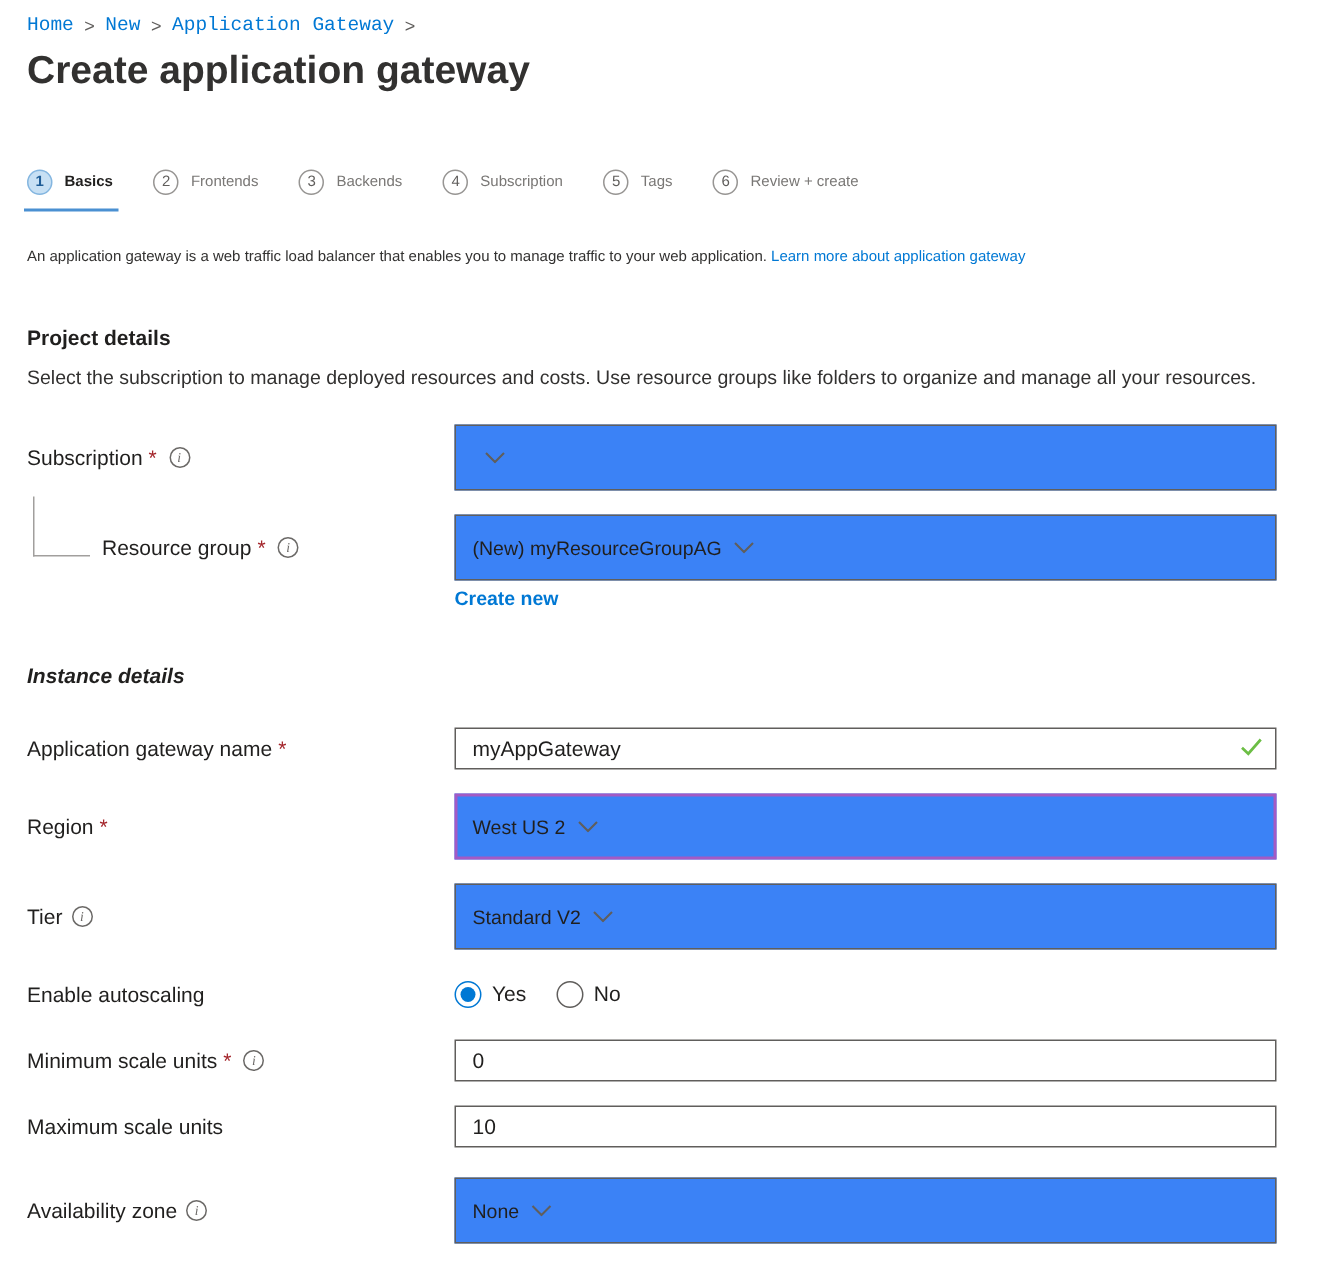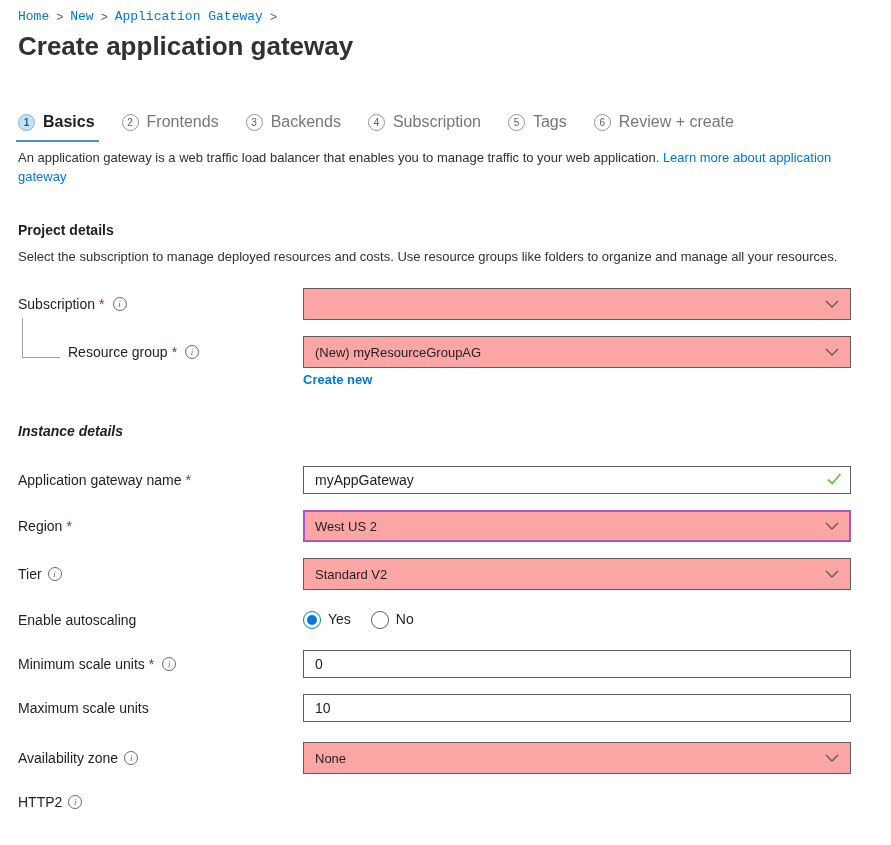--- a/index.html
+++ b/index.html
@@ -20,48 +20,48 @@
   .page-title { margin-top:7px; font-size:26px; font-weight:600; color:#323130; }
 
   
   .tabs { display:flex; gap:27px; margin-top:51px; padding-bottom:9px; }
   .tab { display:flex; align-items:center; gap:8px; position:relative; cursor:pointer; }
   .tab-circle {
     width:17px; height:17px; border-radius:50%; flex:0 0 17px;
     display:flex; align-items:center; justify-content:center;
     font-size:10px; background:#fff; border:1px solid #979593; color:#605e5c;
   }
-  .tab-label { font-size:16px; color:#797775; }
+  .tab-label { font-size:10px; color:#797775; }
   .tab.active .tab-circle { background:#c7e0f4; border:1px solid #84b6e0; color:#1f5d97; font-weight:700; }
   .tab.active .tab-label { color:#201f1e; font-weight:700; }
   .tab.active::after {
     content:""; position:absolute; left:-2px; right:-4px; bottom:-11px; height:2px; background:#4a90d2;
   }
 
   
-  .intro { margin-top:8px; font-size:13px; line-height:19px; max-width:851px; }
+  .intro { margin-top:23px; font-size:10px; line-height:19px; max-width:851px; }
   .intro a, .link { color:#0078d4; text-decoration:none; cursor:pointer; }
 
   .section-heading { margin-top:36px; font-size:14px; font-weight:600; color:#201f1e; }
   .section-desc { margin-top:9px; font-size:13px; line-height:19px; max-width:824px; }
 
   
   .form { margin-top:22px; }
   .row { display:grid; grid-template-columns:285px 1fr; align-items:center; margin-bottom:16px; }
   .label-cell { display:flex; align-items:center; font-size:14px; color:#201f1e; position:relative; }
   .req { color:#a4262c; margin-left:4px; margin-right:2px; }
   .info-icon {
     width:14px; height:14px; border-radius:50%; border:1px solid #6b6967; color:#6b6967;
     font-size:9px; line-height:12px; text-align:center; margin-left:6px; flex:0 0 14px;
     font-family:"Liberation Serif","DejaVu Serif",serif; font-style:italic; cursor:default;
   }
 
   .select, .tinput {
-    height:32px; border:1px solid #605e5c; background:#fca5a5; width:100%;
-    display:flex; align-items:center; justify-content:space-between;
+    height:44px; border:1px solid #605e5c; background:#3b82f6; width:100%;
+    display:flex; align-items:center; justify-content:flex-start;
     padding:0 11px; font-size:13px; color:#201f1e; cursor:pointer;
   }
   .select.purple-focus { border:2px solid #a35ac4; padding:0 10px; }
   .chev { flex:0 0 auto; margin-left:8px; }
 
   input.text-field {
     width:100%; height:28px; border:1px solid #605e5c; background:#fff;
     padding:0 11px; font-size:14px; color:#201f1e;
     font-family:"Liberation Sans","DejaVu Sans",sans-serif; outline:none;
   }

